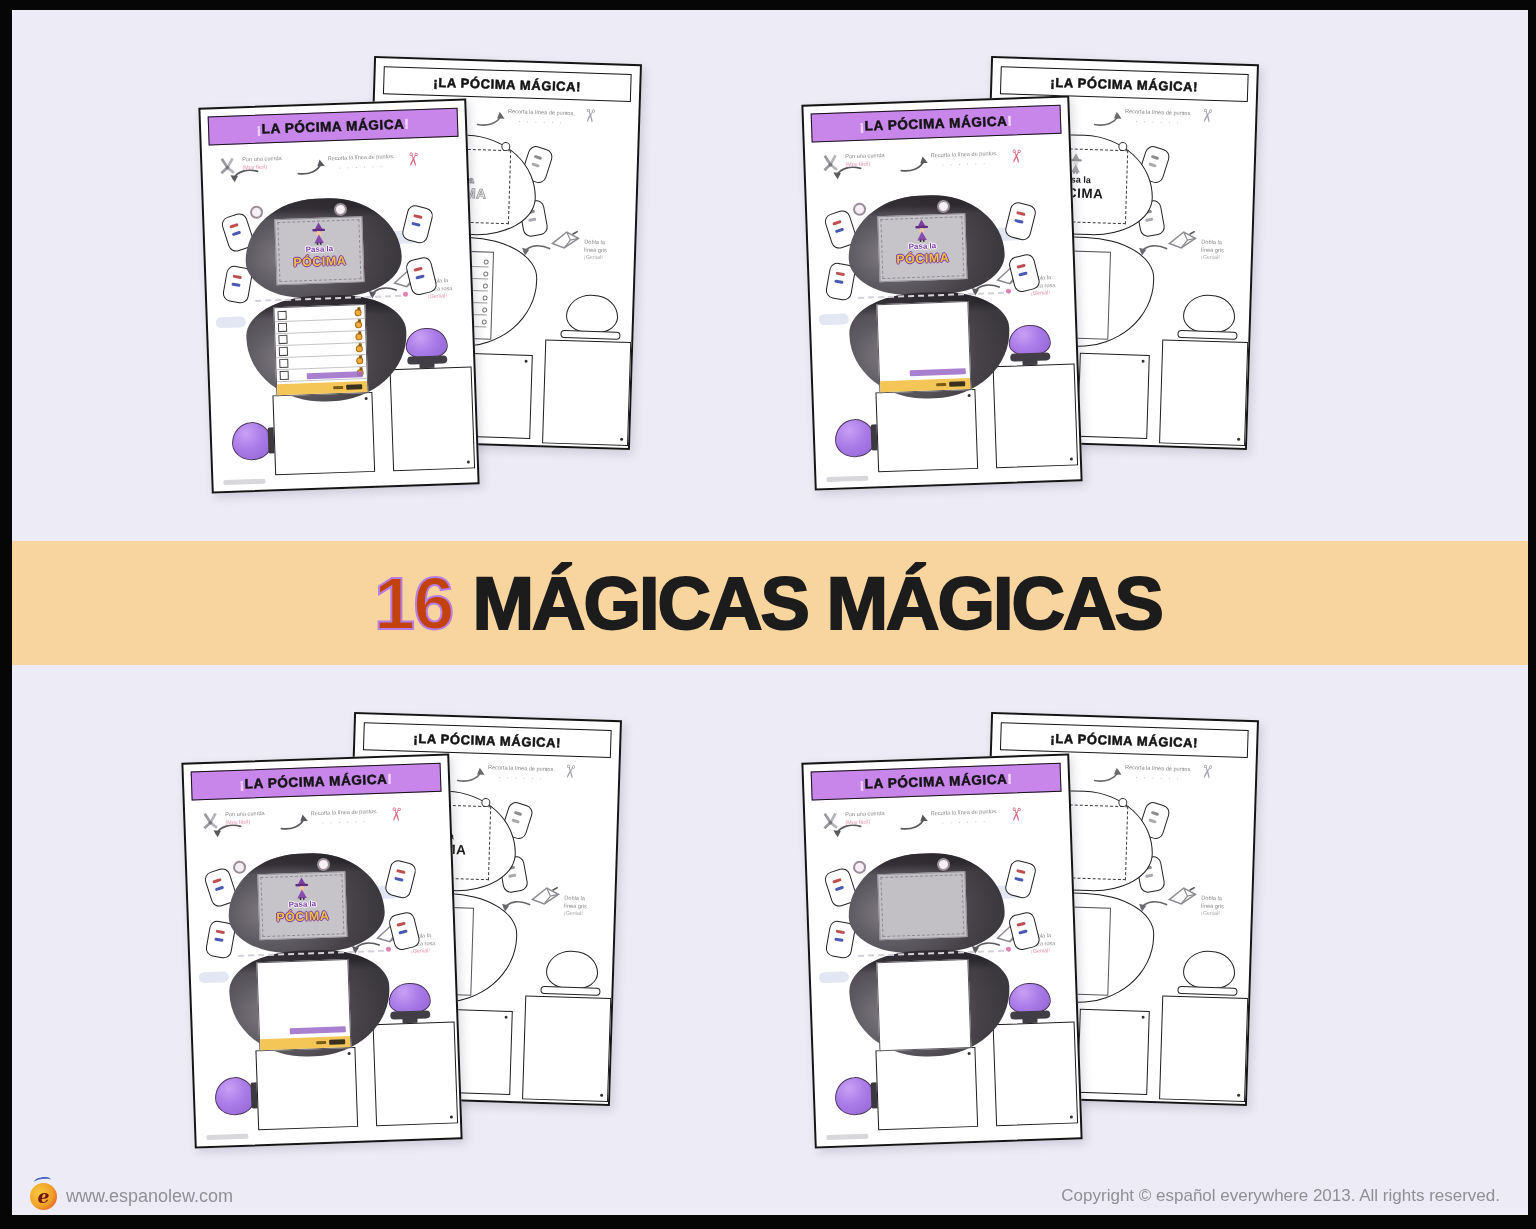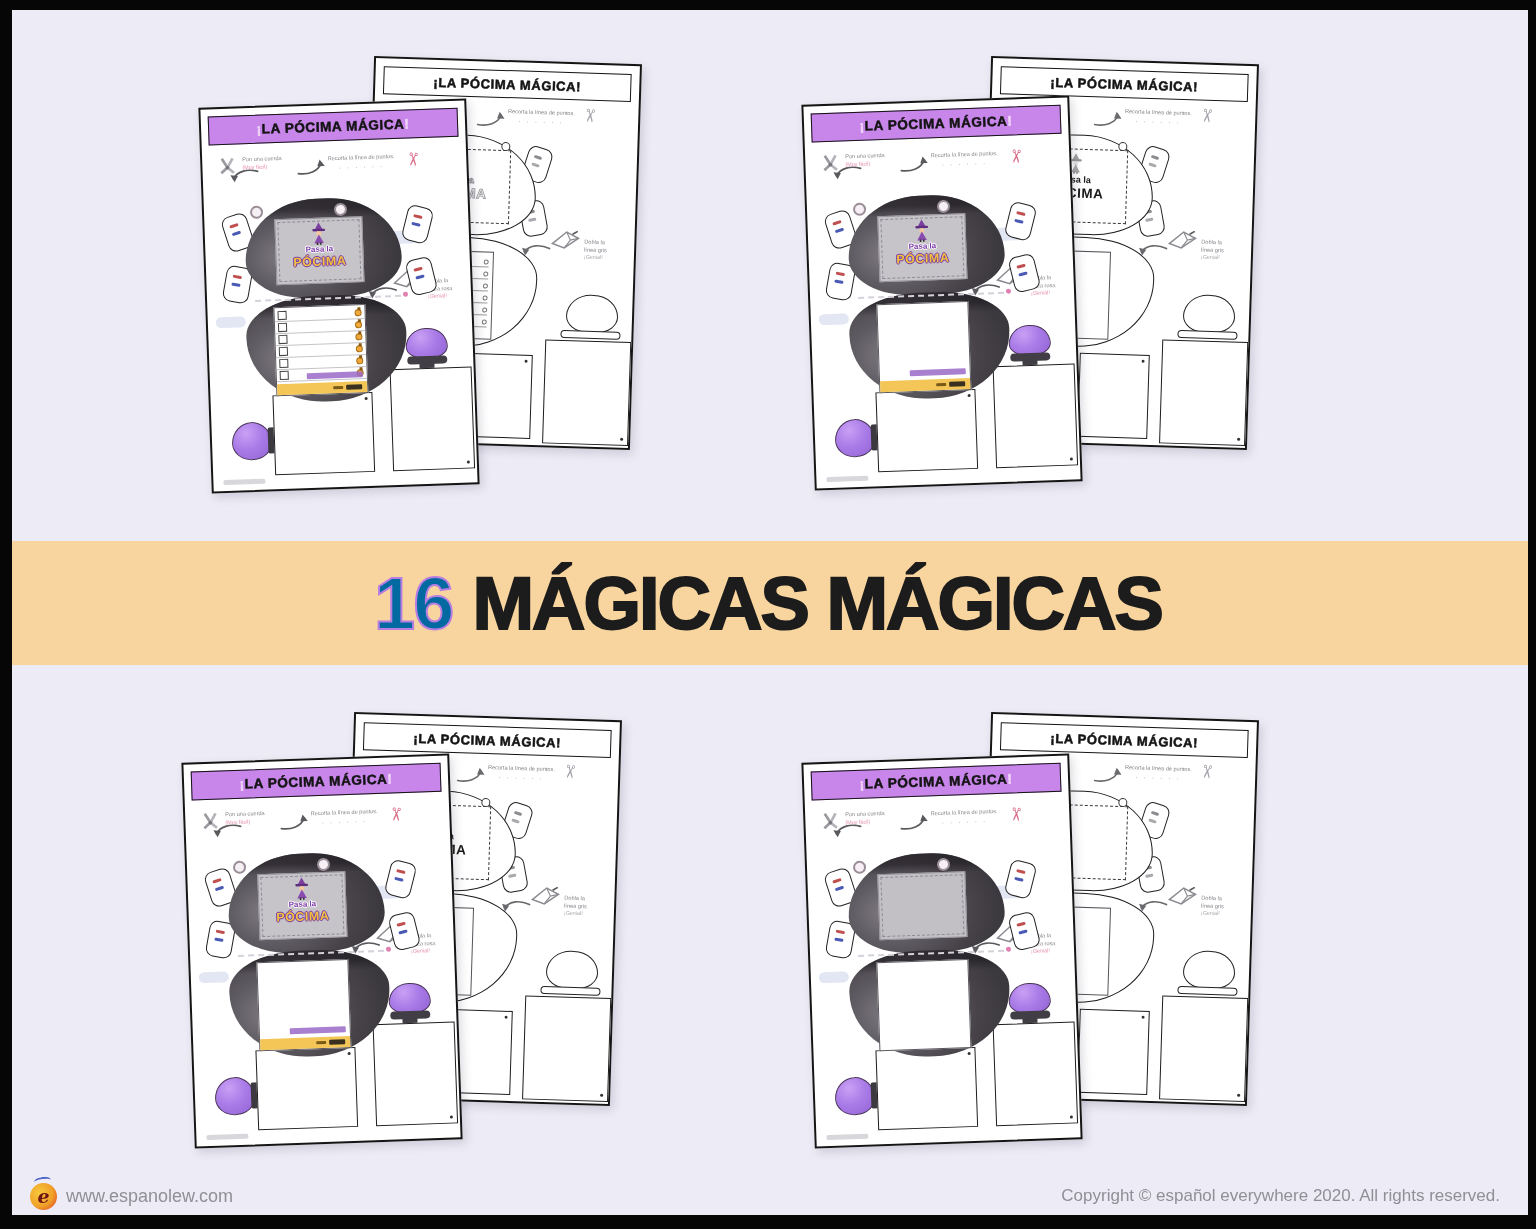--- a/index.html
+++ b/index.html
@@ -4,21 +4,21 @@
 <style>
   html,body{margin:0;padding:0;background:#444;}
   .page{position:relative;width:1536px;height:1229px;background:#edebf5;overflow:hidden;
         font-family:"Liberation Sans",sans-serif;}
   .frame{position:absolute;inset:0;border-left:12px solid #060606;border-right:8px solid #060606;
          border-top:10px solid #060606;border-bottom:14px solid #060606;z-index:90;pointer-events:none;}
 
   
   .banner{position:absolute;left:0;right:0;top:541px;height:124px;background:#f8d59e;
           display:flex;align-items:center;justify-content:center;gap:20px;z-index:5;}
-  .banner .count{font-size:74px;font-weight:bold;color:#0369a1;-webkit-text-stroke:2px #b87de2;letter-spacing:-2px;}
+  .banner .count{font-size:74px;font-weight:bold;color:#c2410c;-webkit-text-stroke:2px #b87de2;letter-spacing:-2px;}
   .banner .btitle{font-size:74px;font-weight:bold;color:#1c1c1c;-webkit-text-stroke:2px #1c1c1c;letter-spacing:-2px;}
 
   
   .footer{position:absolute;left:30px;right:36px;top:1176px;height:40px;display:flex;
           justify-content:space-between;align-items:center;z-index:6;}
   .site{display:flex;align-items:center;gap:9px;color:#8f8f98;font-size:18px;}
   .logo{position:relative;width:27px;height:27px;border-radius:50%;
         background:radial-gradient(circle at 35% 38%,#f8c83c 0%,#f0a028 55%,#e4502c 88%);
         display:flex;align-items:center;justify-content:center;
         font-family:"DejaVu Serif",serif;font-style:italic;font-weight:bold;font-size:19px;color:#6e1414;}
@@ -814,17 +814,17 @@
   <div class="banner">
     <span class="count">16</span>
     <span class="btitle">MÁGICAS MÁGICAS</span>
   </div>
 
   <div class="footer">
     <div class="site">
       <span class="logo">e</span>
       <span>www.espanolew.com</span>
     </div>
-    <div class="copy">Copyright © español everywhere 2020. All rights reserved.</div>
+    <div class="copy">Copyright © español everywhere 2013. All rights reserved.</div>
   </div>
 
   <div class="frame"></div>
 </div>
 
 </body></html>

